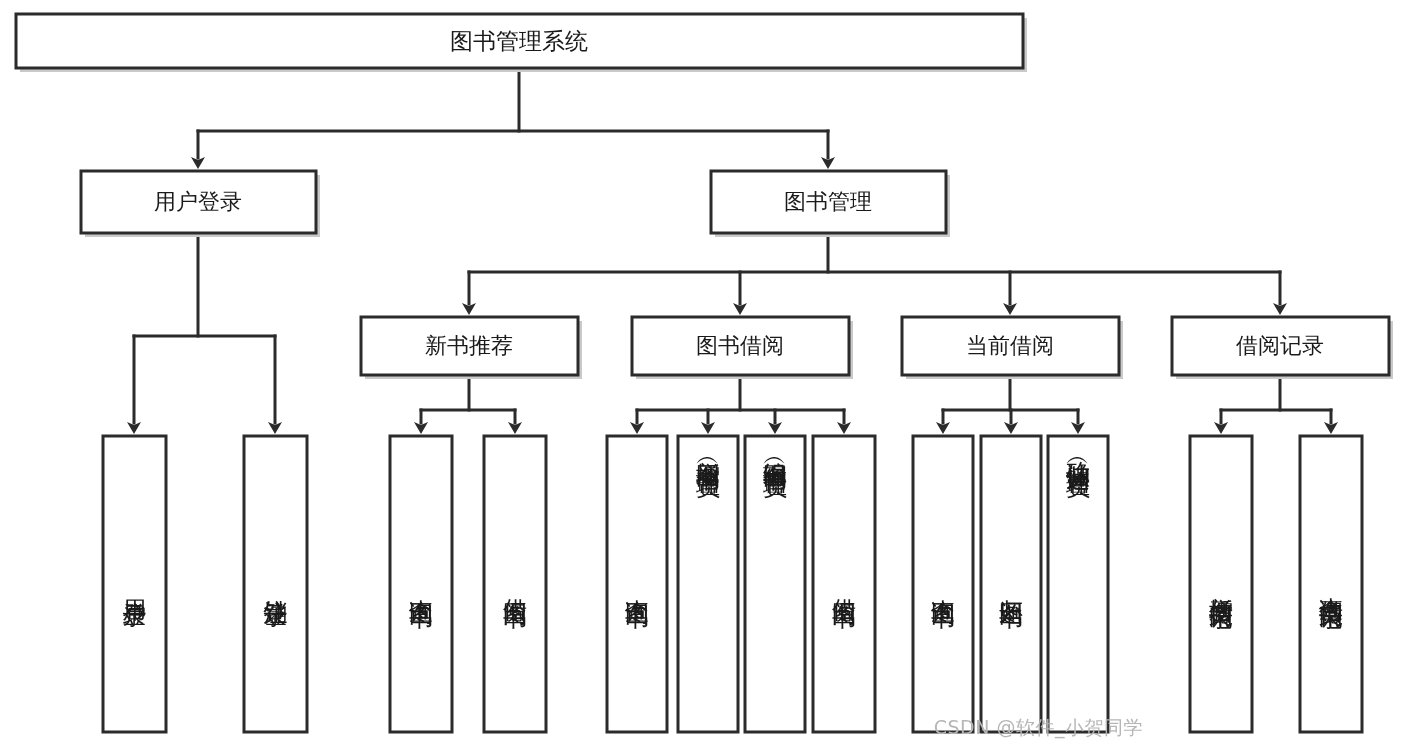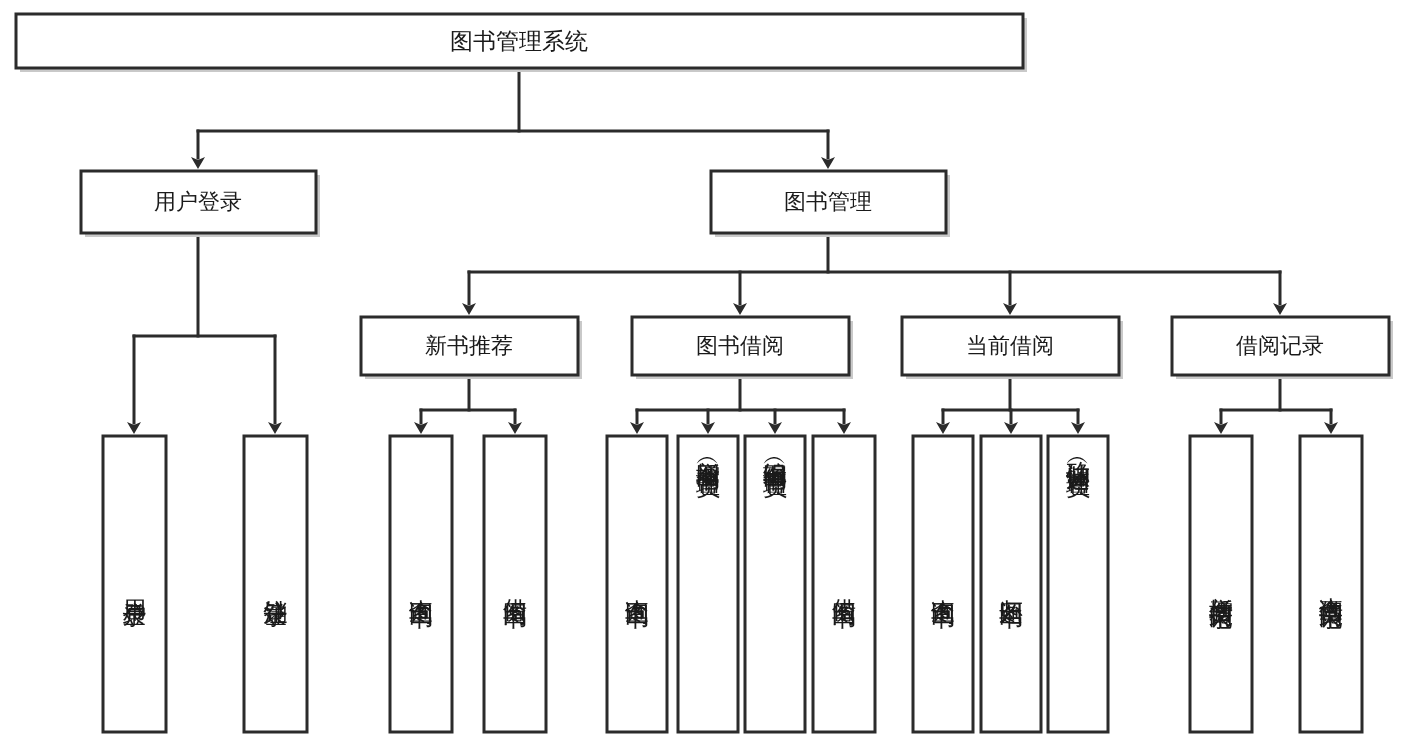--- a/index.html
+++ b/index.html
@@ -241,14 +241,15 @@
     <span class="leaf-label">确认归还（管理员）</span>
   </div>
 
   <div class="leaf-label-wrap" style="left:1190px; top:436px; width:62px; height:296px; align-items:center;">
     <span class="leaf-label">新增借阅记录</span>
   </div>
   <div class="leaf-label-wrap" style="left:1300px; top:436px; width:62px; height:296px; align-items:center;">
     <span class="leaf-label">查询借阅记录</span>
   </div>
 
+  <div class="watermark">CSDN @软件_小贺同学</div>
 
 </div>
 
 </body></html>

